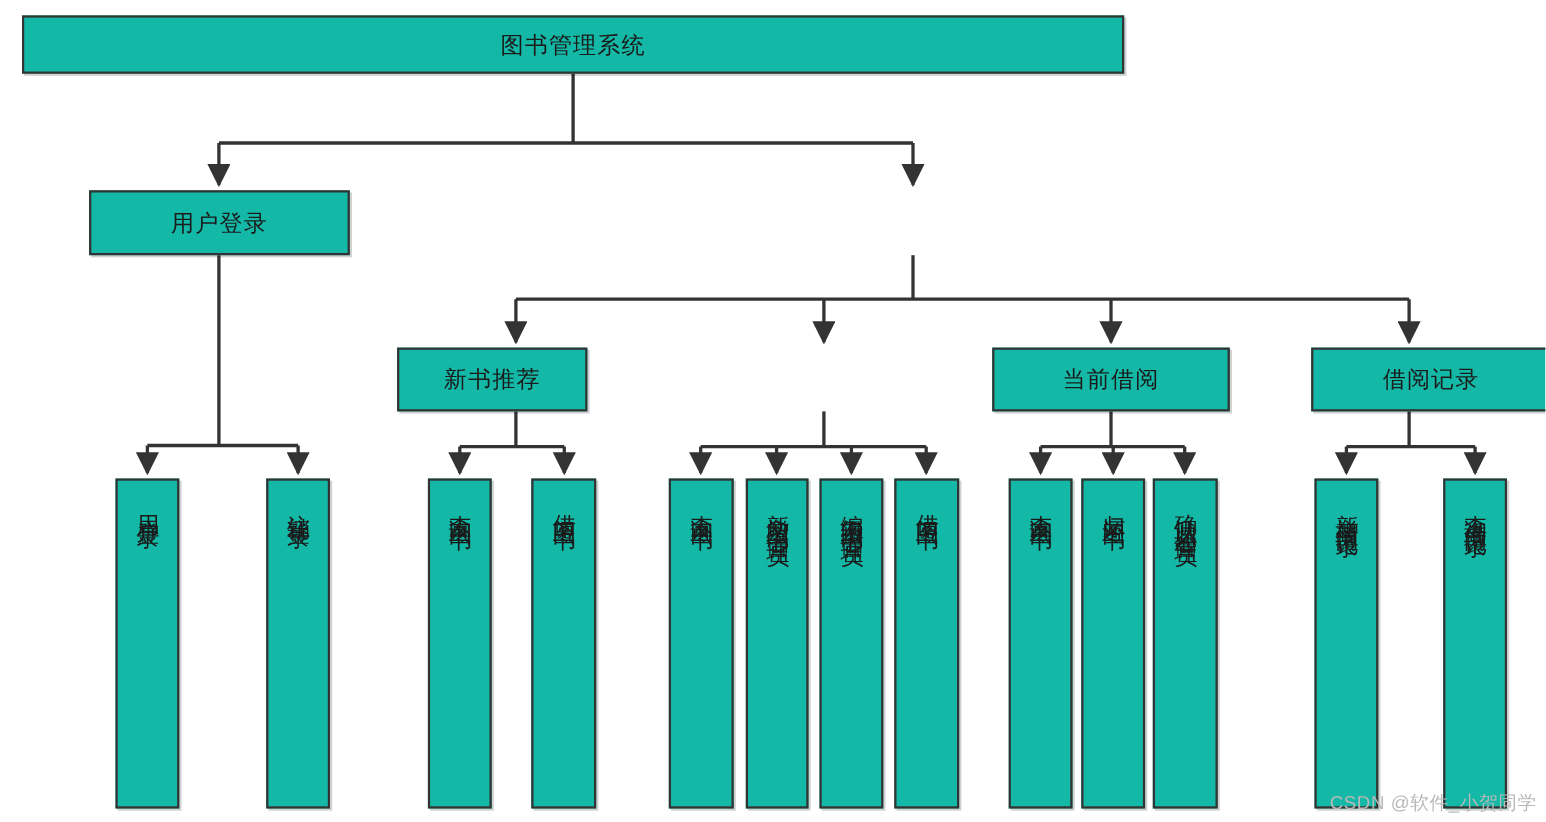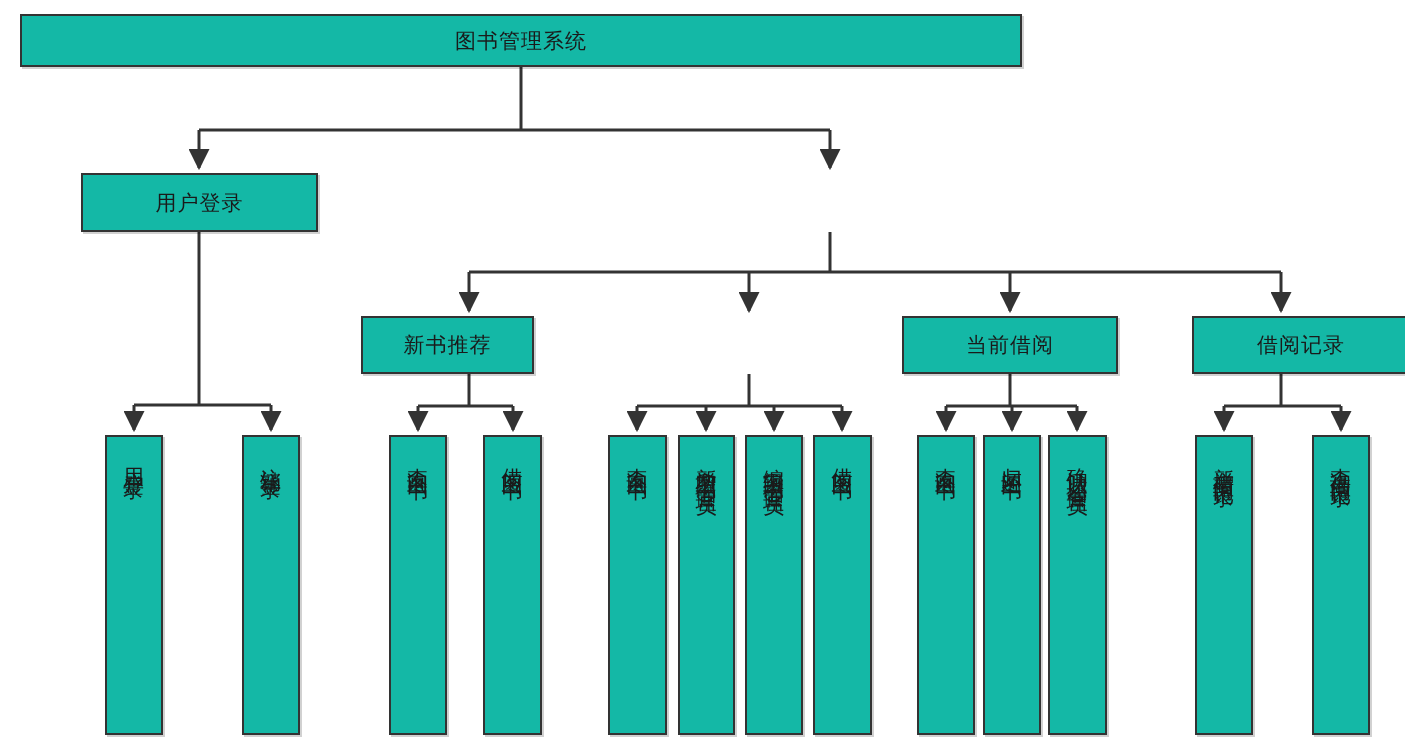--- a/index.html
+++ b/index.html
@@ -185,13 +185,14 @@
   <div class="node v" id="n-lf-10" style="left: 1048px; top: 435px; width: 59px; height: 300px;">
     <span class="vtext">确认归还（管理员）</span>
   </div>
   <div class="node v" id="n-lf-11" style="left: 1195px; top: 435px; width: 58px; height: 300px;">
     <span class="vtext">新增借阅记录</span>
   </div>
   <div class="node v" id="n-lf-12" style="left: 1312px; top: 435px; width: 58px; height: 300px;">
     <span class="vtext">查询借阅记录</span>
   </div>
 
+  <div class="watermark">CSDN @软件_小贺同学</div>
 </div>
 
 </body></html>

